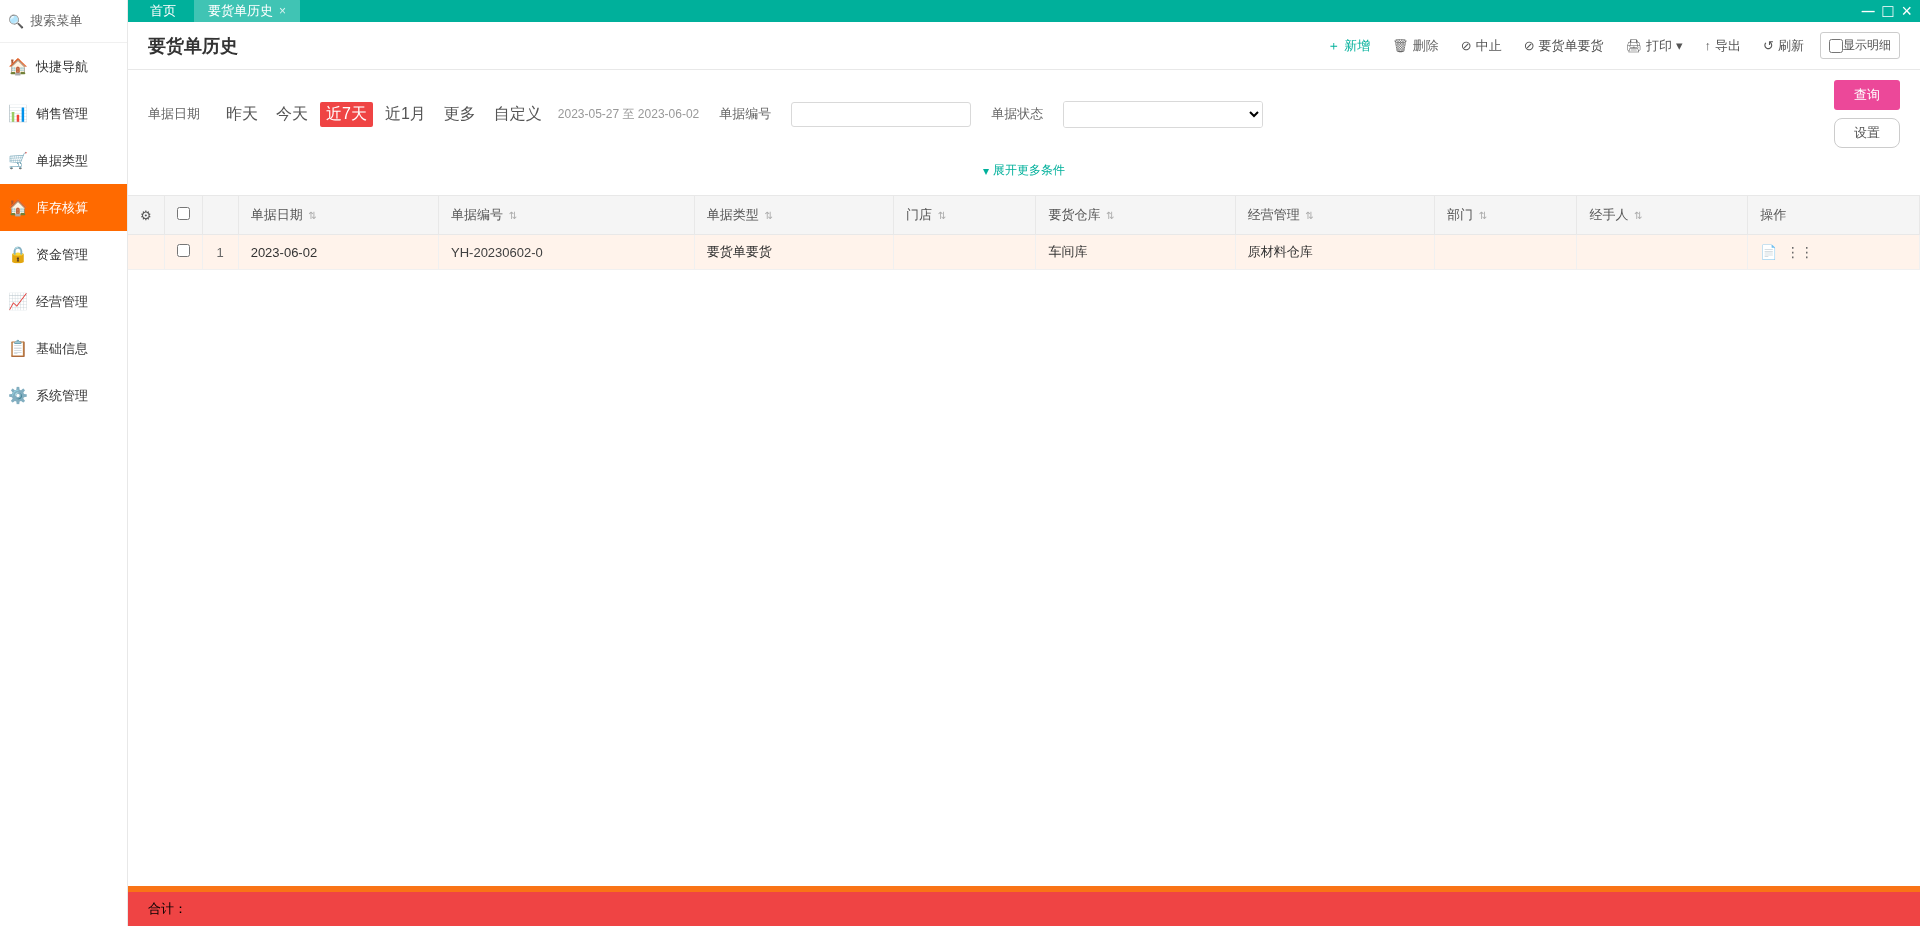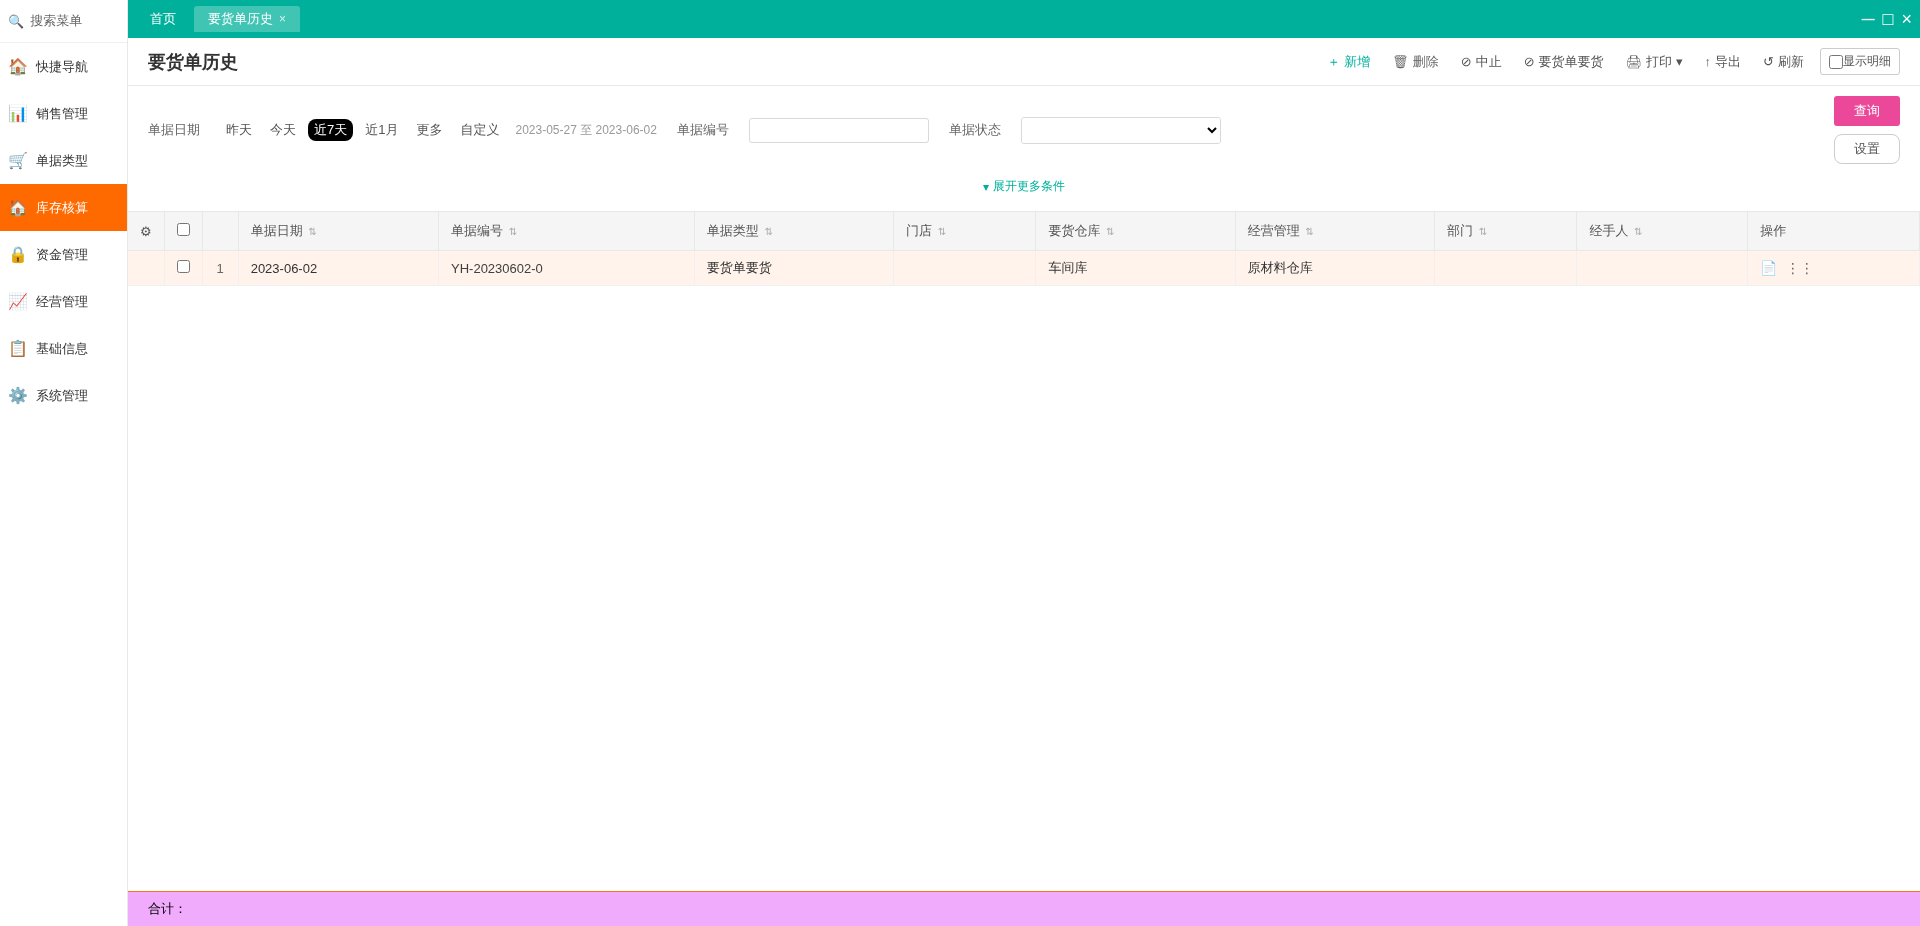--- a/index.html
+++ b/index.html
@@ -46,21 +46,21 @@
       display: flex;
       flex-direction: column;
       overflow: hidden;
     }
 
     
     .tab-bar {
       background: #00b09b;
       display: flex;
       align-items: center;
-      height: 38px;
+      height: 22px;
       padding: 0 8px;
       gap: 4px;
     }
     .tab-item {
       padding: 4px 14px;
       color: #fff;
       cursor: pointer;
       font-size: 13px;
       border-radius: 3px 3px 0 0;
       display: flex;
@@ -133,26 +133,26 @@
     .filter-date-options {
       display: flex;
       gap: 6px;
       align-items: center;
     }
     .date-option {
       cursor: pointer;
       color: #555;
       padding: 2px 6px;
       border-radius: 3px;
-      font-size: 13px;
+      font-size: 16px;
     }
     .date-option.active {
-      background: #000000;
+      background: #ef4444;
       color: #fff;
-      border-radius: 8px;
+      border-radius: 2px;
     }
     .date-range { color: #999; font-size: 12px; margin-left: 4px; }
     .filter-input {
       border: 1px solid #d9d9d9;
       border-radius: 3px;
       padding: 4px 8px;
       font-size: 13px;
       width: 180px;
       outline: none;
     }
@@ -239,23 +239,23 @@
     }
     .row-link { color: #404040; cursor: pointer; }
     .action-icons { display: flex; gap: 8px; }
     .action-icon { cursor: pointer; color: #666; font-size: 14px; }
     .settings-icon-cell { width: 36px; text-align: center; }
     .checkbox-cell { width: 36px; text-align: center; }
     .num-cell { width: 36px; text-align: center; color: #666; }
 
     
     .table-footer {
-      background: #f0abfc;
+      background: #ef4444;
       padding: 8px 20px;
-      border-top: 1px solid #f97316;
+      border-top: 6px solid #f97316;
       display: flex;
       align-items: center;
       text-align: right;
     }
 
     
     .pagination-bar {
       background: #fff;
       border-top: 1px solid #e8e8e8;
       padding: 8px 20px;

